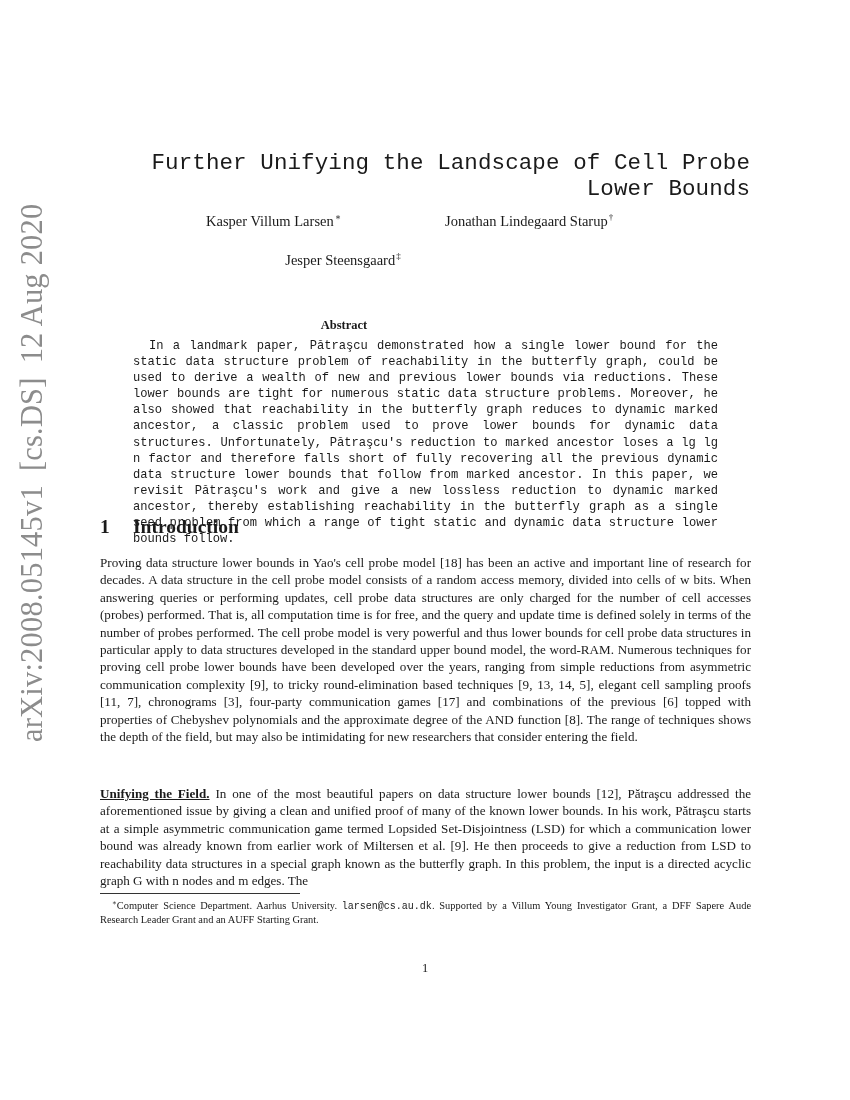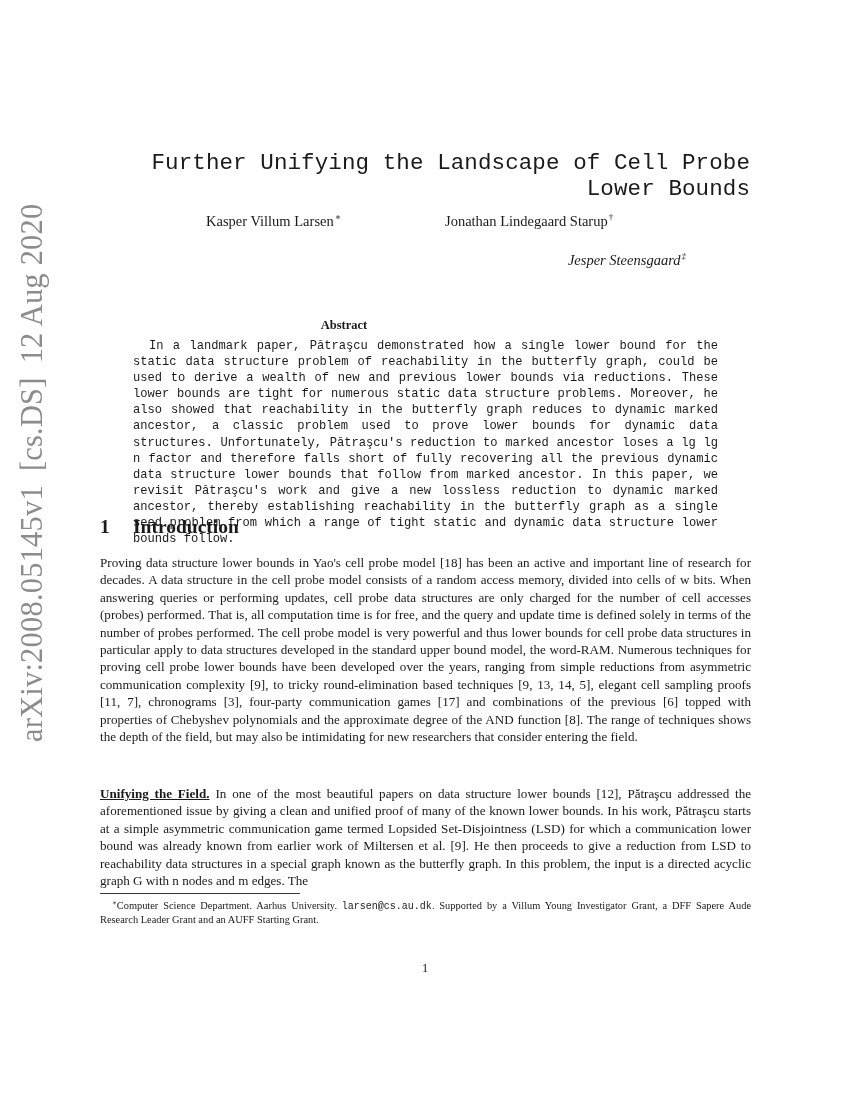--- a/index.html
+++ b/index.html
@@ -35,22 +35,22 @@
   }
   .authors-row {
     position: absolute; top: 212px; left: 0; width: 850px; height: 20px;
     font-family: "Liberation Serif", "DejaVu Serif", serif;
     font-size: 14.5px;
   }
   .author { position: absolute; white-space: nowrap; }
   .author sup { font-size: 9px; vertical-align: 6px; margin-left: 1px; }
   .author-1 { left: 206px; }
   .author-2 { left: 437px; margin-left: 8px; }
-  .author-3-row { position: absolute; top: 251px; left: 0; width: 686px; text-align: right;
-    font-family: "Liberation Serif", "DejaVu Serif", serif; font-size: 14.5px; font-style: italic; }
+  .author-3-row { position: absolute; top: 251px; left: 0; width: 686px; text-align: center;
+    font-family: "Liberation Serif", "DejaVu Serif", serif; font-size: 14.5px; }
   .author-3-row sup { font-size: 9px; vertical-align: 6px; margin-left: 1px; }
 
   .abstract-heading {
     position: absolute; top: 318px; left: 0; width: 688px; text-align: center;
     font-family: "Liberation Serif", "DejaVu Serif", serif;
     font-weight: bold; font-size: 12.5px;
   }
   .abstract-body {
     position: absolute; top: 338px; left: 133px; width: 585px;
     font-family: Liberation Mono, monospace;

